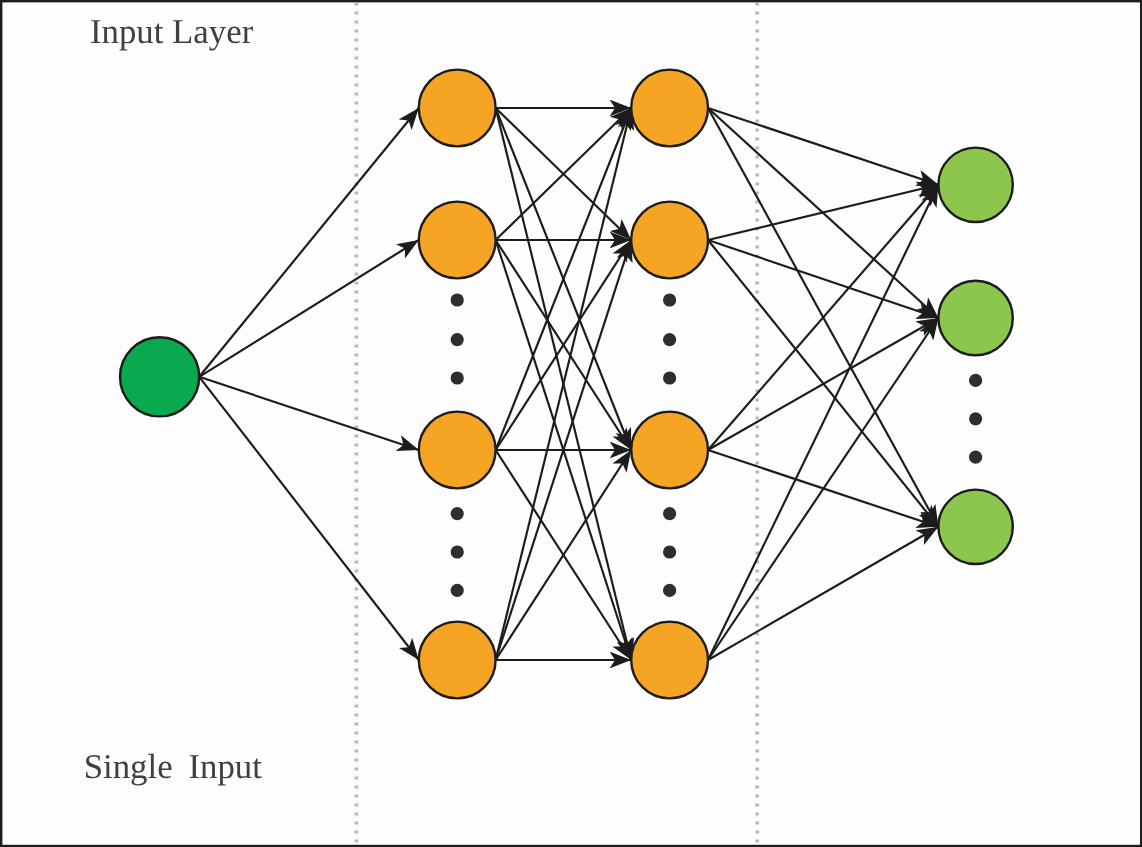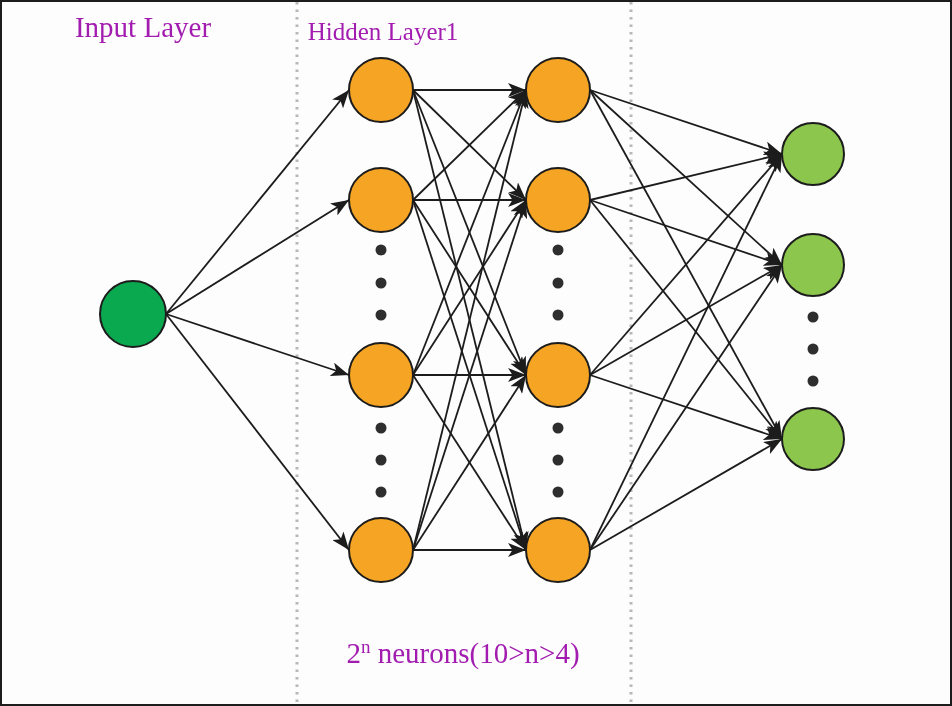--- a/index.html
+++ b/index.html
@@ -11,21 +11,21 @@
     border: 2px solid #1d1d1d;
     background: #fdfdfd;
     font-family: "Liberation Serif", "DejaVu Serif", serif;
     overflow: hidden;
   }
   svg.net { position: absolute; left: 0; top: 0; }
   .label {
     position: absolute;
     transform: translateX(-50%);
     white-space: nowrap;
-    color: #a21caf;
+    color: #404040;
     line-height: 1;
     user-select: none;
   }
   .label.big   { font-size: 29px; }
   .label.small { font-size: 25px; }
   .label sup   { font-size: 19px; line-height: 0; vertical-align: 10px; }
   .label.single { word-spacing: 6px; }
 </style>
 </head>
 <body>
@@ -116,16 +116,15 @@
         <circle cx="556" cy="490" r="5.5" fill="#2e2e2e"></circle>
       </g>
       <g>
         <circle cx="811" cy="315" r="5.5" fill="#2e2e2e"></circle>
         <circle cx="811" cy="347" r="5.5" fill="#2e2e2e"></circle>
         <circle cx="811" cy="379" r="5.5" fill="#2e2e2e"></circle>
       </g>
     </svg>
 
   <div class="label big" style="left:141px; top:11px;">Input Layer</div>
-  <div class="label small" style="left:381px; top:17px;">Hidden Layer1</div>
-  <div class="label big" style="left:461px; top:637px;"><span>2</span><sup>n</sup><span> neurons(10&gt;n&gt;4)</span></div>
+  <div class="label big single" style="left:142px; top:623px;">Single Input</div>
 
 </div>
 
 </body></html>

